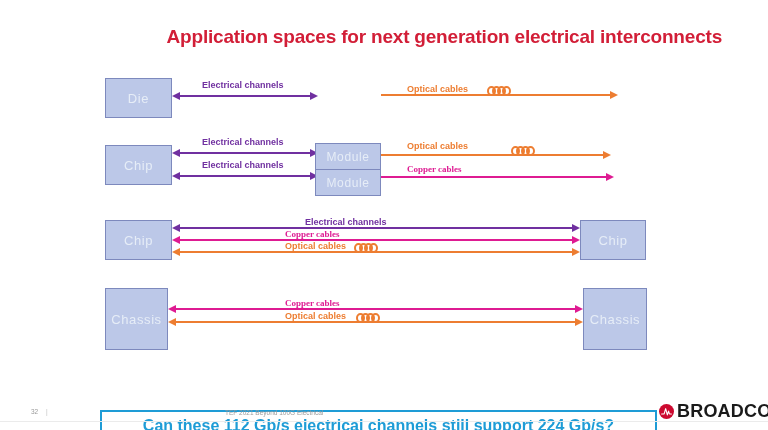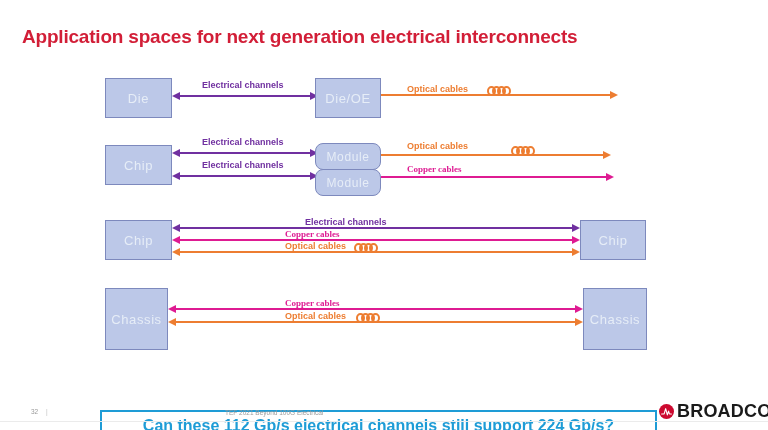--- a/index.html
+++ b/index.html
@@ -16,29 +16,29 @@
     --brand-text:#1A1A1A;
   }
   *{box-sizing:border-box;margin:0;padding:0;}
   html,body{background:#fff;}
   .slide{
     position:relative;width:768px;height:430px;background:#fff;overflow:hidden;
     font-family:"Liberation Sans",sans-serif;
   }
   .title{
     position:absolute;left:22px;top:26px;width:700px;
-    font-size:19px;font-weight:bold;color:var(--title-red);letter-spacing:-0.2px;
+    font-size:19px;font-weight:bold;color:var(--title-red);letter-spacing:-0.2px;text-align:right;
   }
   
   .box{
     position:absolute;background:var(--box-fill);border:1.5px solid var(--box-border);
     color:var(--box-text);display:flex;align-items:center;justify-content:center;
     font-size:13px;letter-spacing:0.6px;
   }
-  .box.small{font-size:12px;border-radius:8px;}
+  .box.small{font-size:12px;}
   
   .arrow{position:absolute;height:8px;}
   .arrow .shaft{position:absolute;left:6px;right:6px;top:3px;height:2px;background:var(--c);}
   .arrow.single .shaft{left:0;}
   .arrow .hl{position:absolute;left:0;top:0;width:0;height:0;border-style:solid;
     border-width:4px 8px 4px 0;border-color:transparent var(--c) transparent transparent;}
   .arrow .hr{position:absolute;right:0;top:0;width:0;height:0;border-style:solid;
     border-width:4px 0 4px 8px;border-color:transparent transparent transparent var(--c);}
   .purple{--c:var(--electrical-purple);}
   .orange{--c:var(--optical-orange);}
@@ -79,23 +79,20 @@
 
   <div class="box" style="left:105px;top:78px;width:67px;height:40px;">
       <span>Die</span>
     </div>
   <div class="arrow purple" style="left:172px;top:92px;width:146px;">
     <i class="hl"></i>
       <i class="shaft"></i>
       <i class="hr"></i>
   </div>
   <span class="lbl purple" style="left:182px;top:80px;">Electrical channels</span>
-  <div class="box" style="left:315px;top:78px;width:66px;height:40px;">
-      <span>Die/OE</span>
-    </div>
   <div class="arrow orange single" style="left:381px;top:91px;width:237px;">
     <i class="shaft"></i>
       <i class="hr"></i>
   </div>
   <span class="lbl orange" style="left:407px;top:84px;">Optical cables</span>
   <div class="coil" style="left:487px;top:86px;">
       <i></i>
       <i></i>
       <i></i>
       <i></i>

